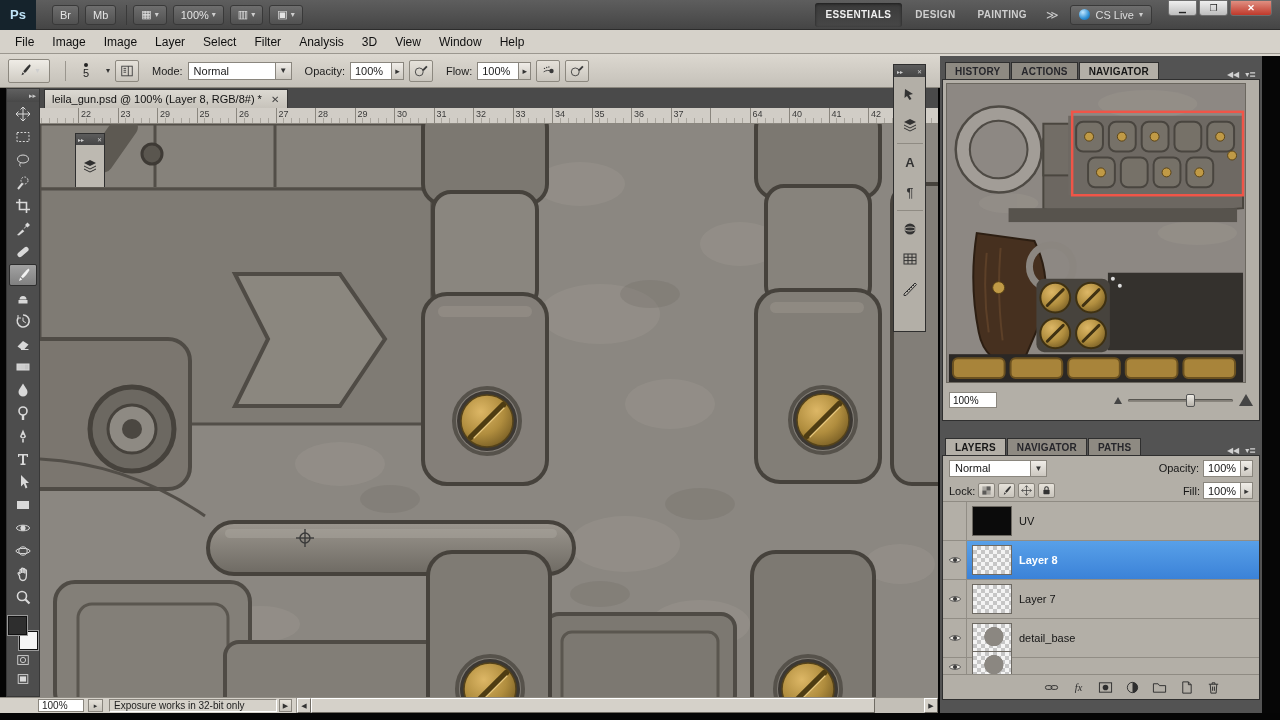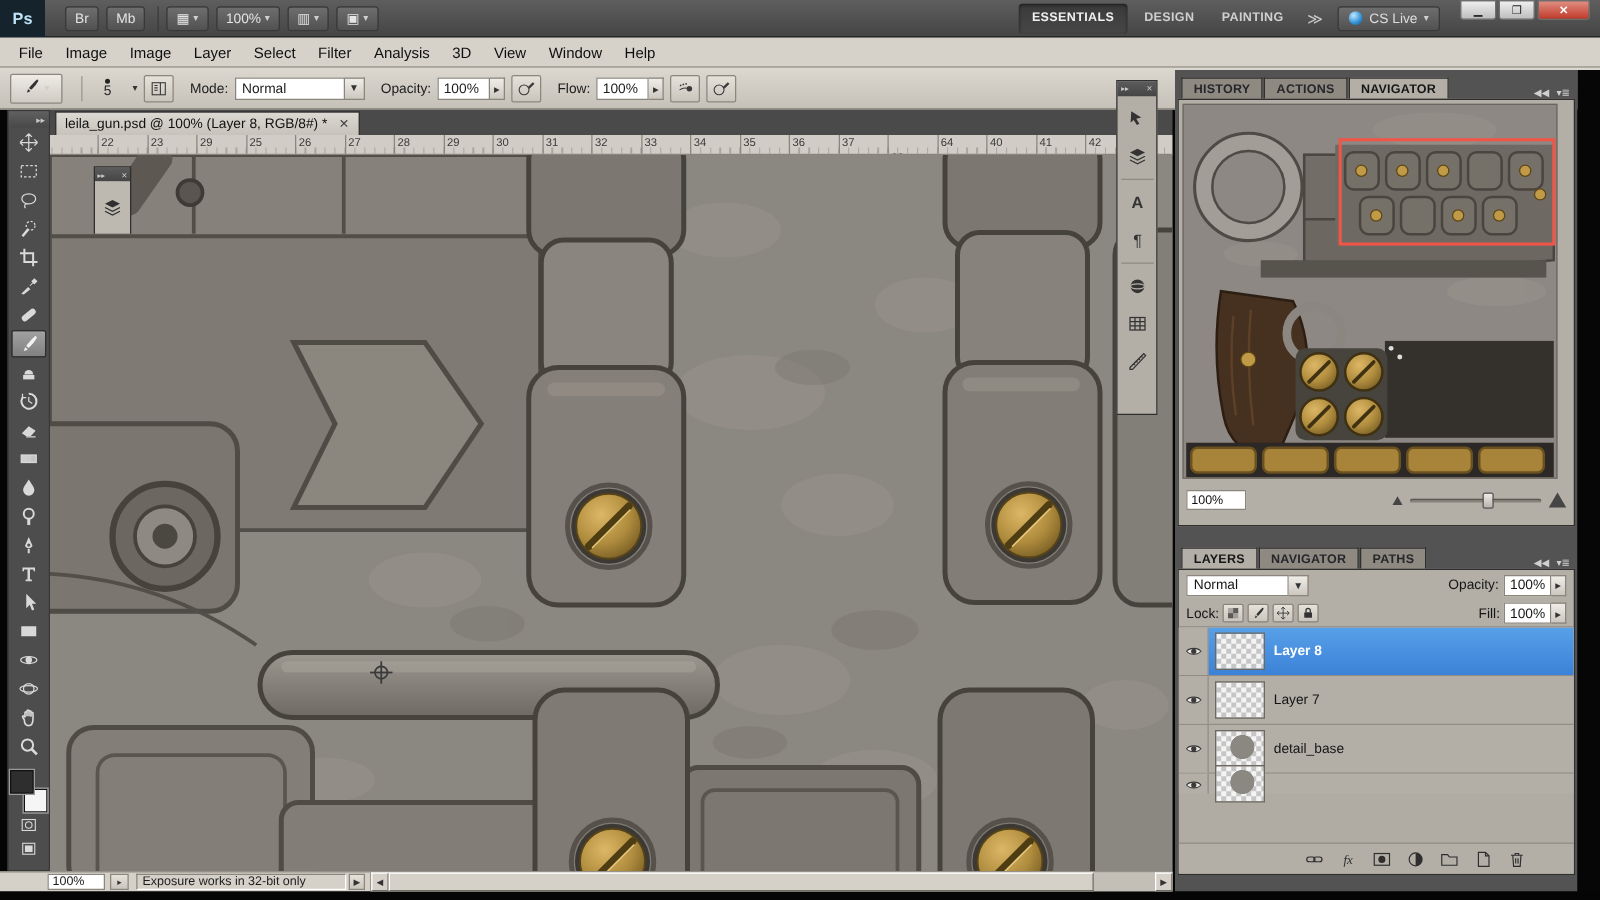--- a/index.html
+++ b/index.html
@@ -769,20 +769,27 @@
               </div>
             </span>
           <div style="flex:1;"></div>
           <span>Fill:</span>
           <div class="combo">
             <div class="valbox" style="width:38px;height:17px;">100%</div>
             <div class="val-arrow" style="height:17px;">▸</div>
           </div>
         </div>
         <div class="layers-list" id="layers-list">
+            <div class="layer-row">
+              <div class="eye-cell"></div>
+              <div class="row-main">
+                <div class="layer-thumb thumb-black"></div>
+                <span class="layer-name">UV</span>
+              </div>
+            </div>
             <div class="layer-row selected">
               <div class="eye-cell">
                 <svg width="14" height="14" viewBox="0 0 16 16">
                   <path d="M1.5 8C4 4.5 12 4.5 14.5 8 12 11.5 4 11.5 1.5 8Z" fill="#ece9e3" stroke="#3a3a3a"></path>
                   <circle cx="8" cy="8" r="2.4" fill="#3a3a3a"></circle>
                 </svg>
               </div>
               <div class="row-main">
                 <div class="layer-thumb thumb-checker"></div>
                 <span class="layer-name">Layer 8</span>

